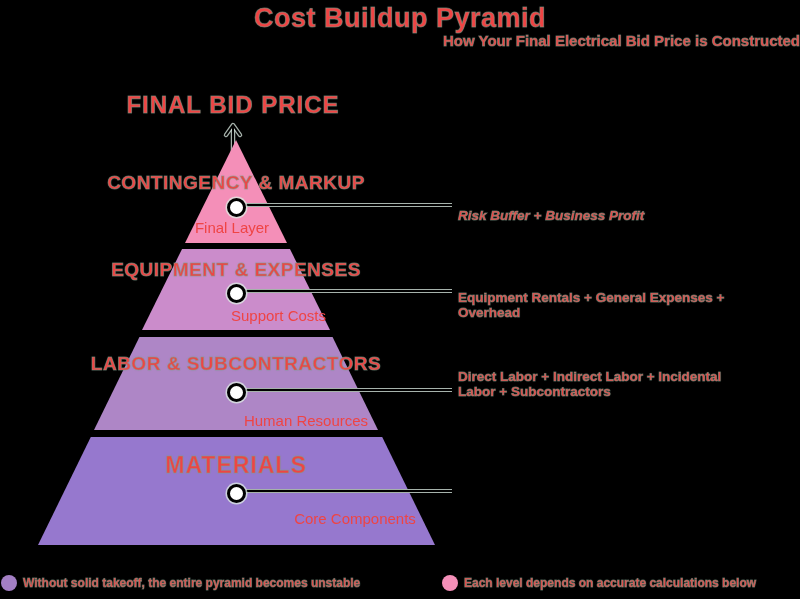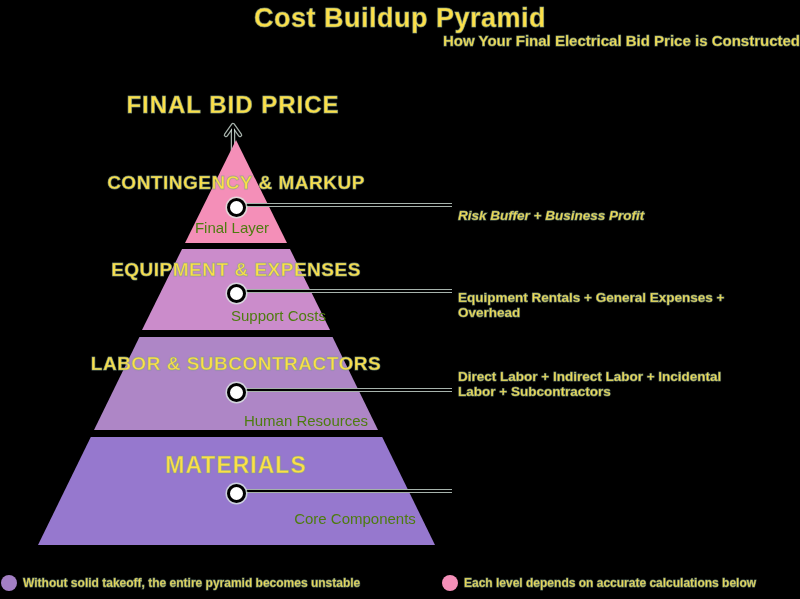--- a/index.html
+++ b/index.html
@@ -2,41 +2,41 @@
 <html><head>
 <meta charset="utf-8">
 <style>
   html,body{margin:0;padding:0;background:#000;}
   .stage{
     position:relative;width:800px;height:599px;background:#000;overflow:hidden;
     font-family:"Liberation Sans","DejaVu Sans",sans-serif;
   }
   
   .dk{
-    color:#fde047;
+    color:#ef4444;
     -webkit-text-stroke:0.9px rgba(128,158,140,0.55);
     text-shadow:0 0 1.5px rgba(128,158,140,0.45);
   }
   .abs{position:absolute;}
   .title{left:0;top:3px;width:800px;text-align:center;font-size:27px;font-weight:800;letter-spacing:0.5px;}
   .subtitle{left:0;top:32px;width:800px;text-align:right;font-size:15px;font-weight:700;}
   .apex-label{left:33px;top:91px;width:400px;text-align:center;font-size:24px;font-weight:800;letter-spacing:1px;}
   .arrow{left:219px;top:118px;}
   
   .layer{position:absolute;}
   .layer1{left:185px;top:140px;width:102px;height:103px;clip-path:polygon(50% 0%,100% 100%,0% 100%);}
   .layer2{left:142px;top:249px;width:188px;height:81px;clip-path:polygon(21.3% 0%,78.7% 0%,100% 100%,0% 100%);}
   .layer3{left:94px;top:337px;width:284px;height:93px;clip-path:polygon(16% 0%,84% 0%,100% 100%,0% 100%);}
   .layer4{left:38px;top:437px;width:397px;height:108px;clip-path:polygon(13.3% 0%,86.7% 0%,100% 100%,0% 100%);}
   .ltitle{left:36px;width:400px;text-align:center;font-size:19px;font-weight:800;letter-spacing:0.5px;white-space:nowrap;}
   .lt1{top:172px;}
   .lt2{top:259px;}
   .lt3{top:353px;}
   .lt4{top:452px;font-size:23px;letter-spacing:1px;}
-  .sub{color:#4d7c0f;font-size:15px;font-weight:500;text-align:center;white-space:nowrap;}
+  .sub{color:#ef4444;font-size:15px;font-weight:500;text-align:center;white-space:nowrap;}
   .s1{left:172px;top:219px;width:120px;}
   .s2{left:206px;top:307px;width:120px;text-align:right;}
   .s3{left:226px;top:412px;width:160px;}
   .s4{left:275px;top:510px;width:160px;}
   .marker{
     position:absolute;width:13px;height:13px;border:3px solid #000;border-radius:50%;
     background:#fff;box-shadow:0 0 0 1.5px rgba(222,238,228,0.75);z-index:5;
   }
   .m1{left:227px;top:198px;} .m2{left:227px;top:284px;} .m3{left:227px;top:383px;} .m4{left:227px;top:484px;}
   .connector{

